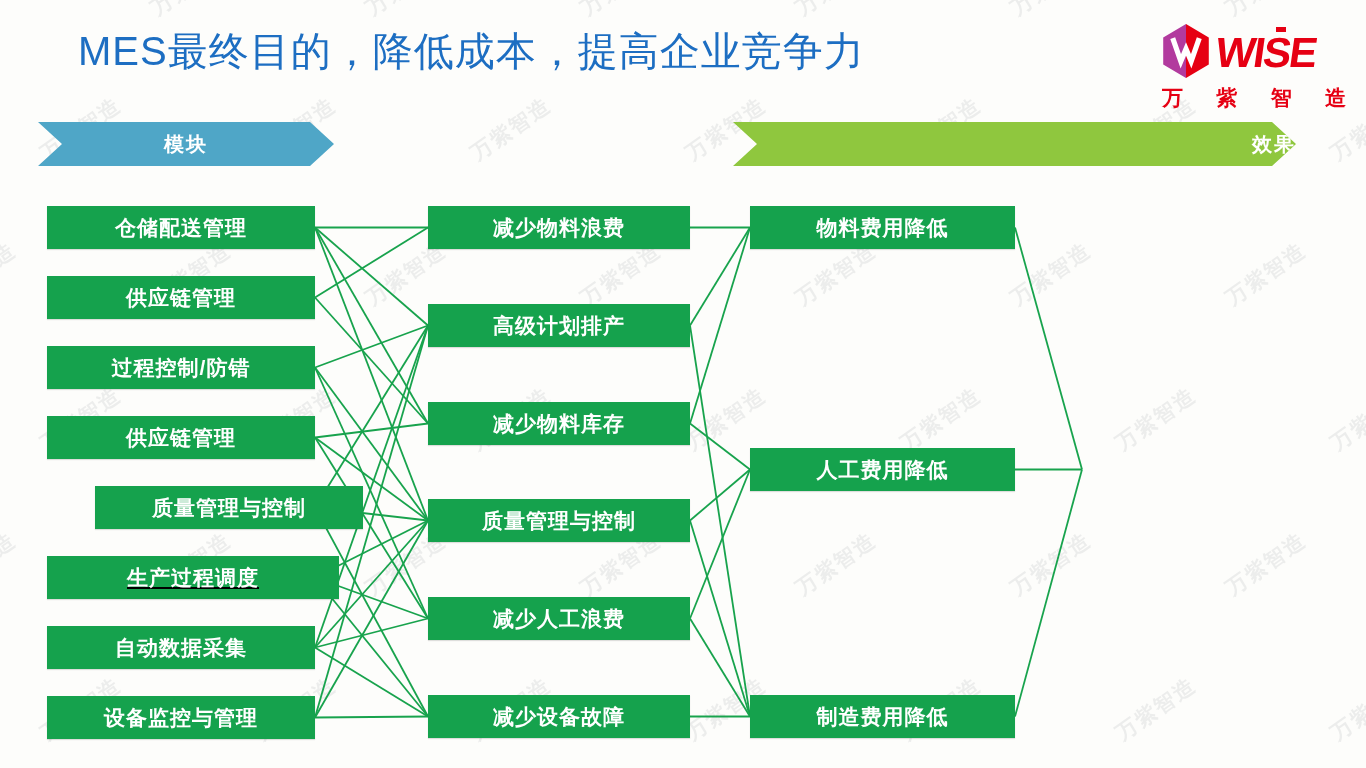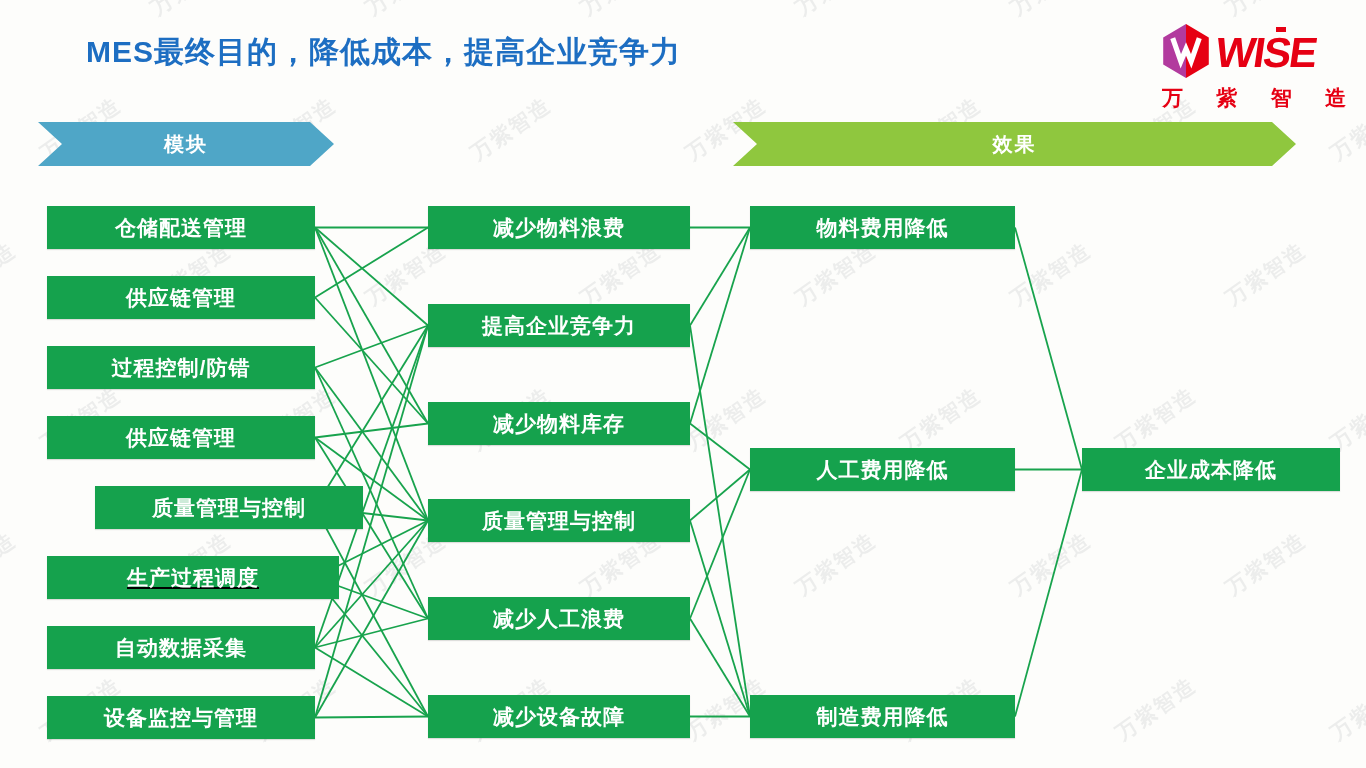--- a/index.html
+++ b/index.html
@@ -14,22 +14,22 @@
   .wm{
     position:absolute;font-size:21px;font-weight:bold;letter-spacing:2px;
     color:#8b9096;opacity:.14;transform:rotate(-35deg);white-space:nowrap;
   }
 
   
   #lines{position:absolute;left:0;top:0;z-index:1;}
 
   
   .title{
-    position:absolute;left:74px;top:20px;margin:12px;z-index:2;
-    font-size:30px;font-weight:bold;letter-spacing:1px;
+    position:absolute;left:74px;top:20px;margin:4px;z-index:2;
+    font-size:40px;font-weight:normal;letter-spacing:1px;
     color:var(--title-blue,#1d6ec2);
   }
 
   
   .logo{position:absolute;left:1158px;top:22px;width:192px;z-index:2;}
   .logo-row{display:flex;align-items:center;gap:4px;height:58px;}
   .logo-row svg{display:block;}
   .logo-sub{
     margin-top:4px;font-size:21px;font-weight:bold;color:var(--logo-red,#e60013);
     display:flex;justify-content:space-between;padding:0 4px;
@@ -37,21 +37,21 @@
 
   
   .chev{
     position:absolute;top:122px;height:44px;z-index:2;
     display:flex;align-items:center;justify-content:center;
     clip-path:polygon(0 0,calc(100% - 24px) 0,100% 50%,calc(100% - 24px) 100%,0 100%,24px 50%);
   }
   .chev span{color:#fff;font-size:20px;font-weight:bold;letter-spacing:2px;}
   .chev1{left:38px;width:296px;background:var(--arrow-blue,#4fa6c7);}
   .chev2{left:319px;width:428px;background:var(--arrow-green,#17a24b);}
-  .chev3{left:733px;width:563px;background:var(--arrow-light,#8fc73e);}
+  .chev3{left:733px;width:563px;background:var(--arrow-light,#8fc73e);justify-content:flex-end;}
 
   
   .box{
     position:absolute;height:43px;z-index:2;
     background:var(--box-green,#15a24d);
     display:flex;align-items:center;justify-content:center;
     box-shadow:0 1px 1px rgba(0,0,0,.12);
     text-align:center;
   }
   .box span{color:#fff;font-size:21px;font-weight:bold;letter-spacing:1px;white-space:nowrap;}
@@ -201,21 +201,21 @@
       </div>
       <div class="box" style="left: 47px; top: 696px; width: 268px;">
         <span>设备监控与管理</span>
       </div>
     </div>
   <div id="pathsCol">
       <div class="box" style="left: 428px; top: 206px; width: 262px;">
         <span>减少物料浪费</span>
       </div>
       <div class="box" style="left: 428px; top: 304px; width: 262px;">
-        <span>提高企业竞争力</span>
+        <span>高级计划排产</span>
       </div>
       <div class="box" style="left: 428px; top: 402px; width: 262px;">
         <span>减少物料库存</span>
       </div>
       <div class="box" style="left: 428px; top: 499px; width: 262px;">
         <span>质量管理与控制</span>
       </div>
       <div class="box" style="left: 428px; top: 597px; width: 262px;">
         <span>减少人工浪费</span>
       </div>
@@ -228,17 +228,14 @@
         <span>物料费用降低</span>
       </div>
       <div class="box" style="left: 750px; top: 448px; width: 265px;">
         <span>人工费用降低</span>
       </div>
       <div class="box" style="left: 750px; top: 695px; width: 265px;">
         <span>制造费用降低</span>
       </div>
     </div>
 
-  <div class="box goal">
-    <span>企业成本降低</span>
-  </div>
 
 </div>
 
 </body></html>

